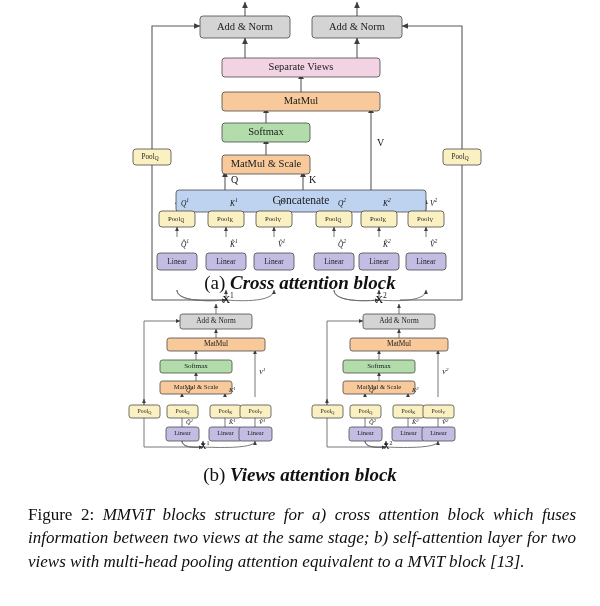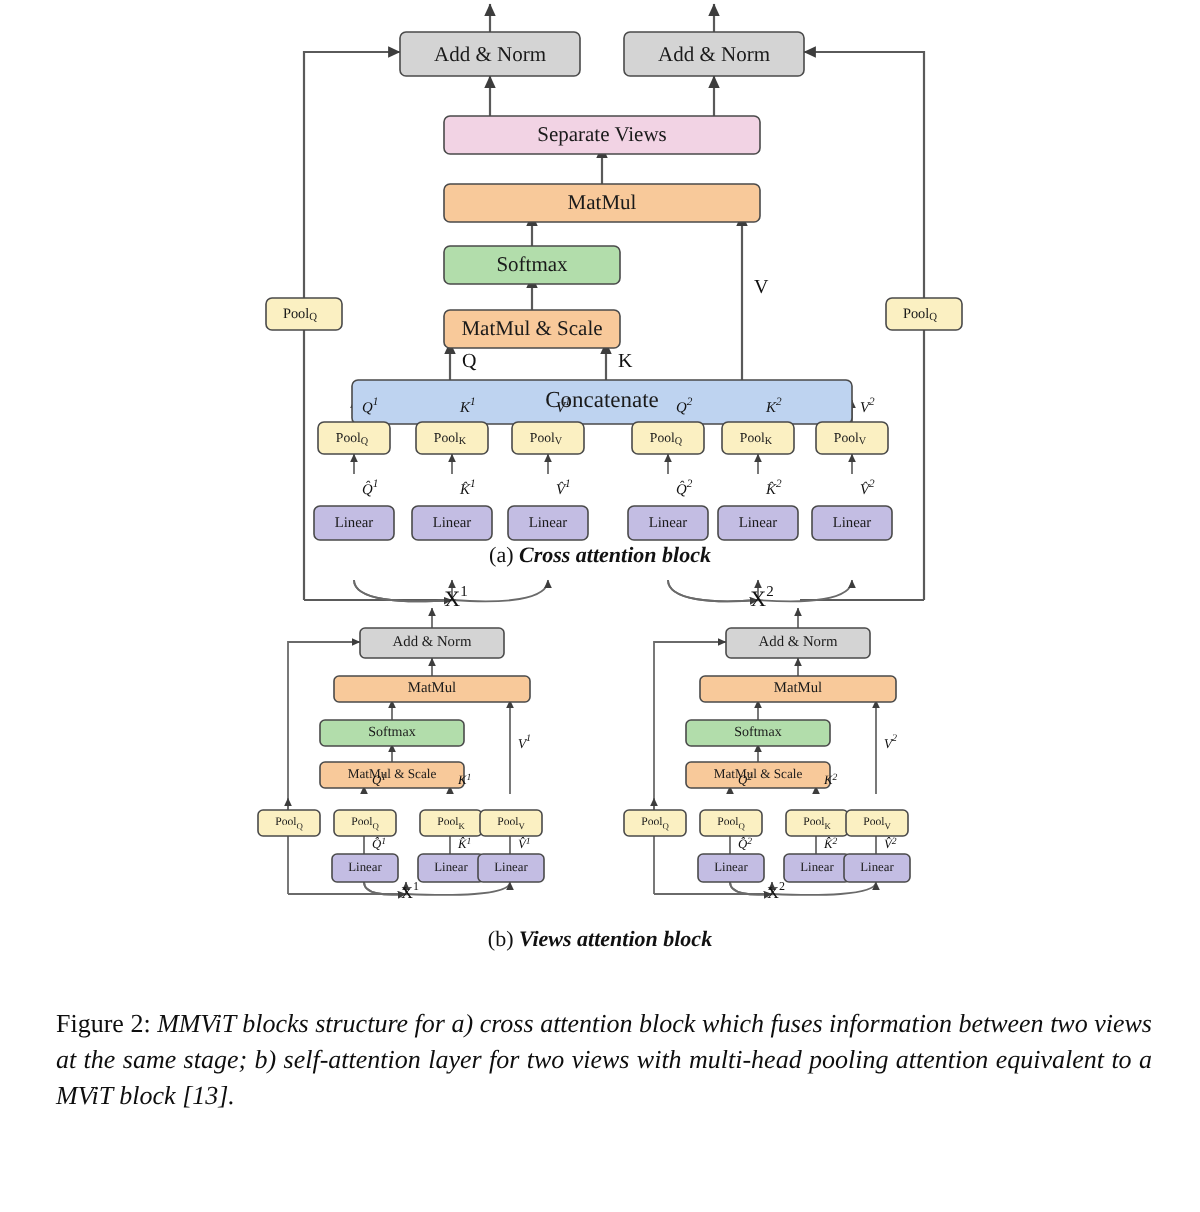--- a/index.html
+++ b/index.html
@@ -50,34 +50,34 @@
   .sig-label {
     font-family: "Liberation Serif", serif;
     fill: #111111;
     dominant-baseline: middle;
   }
   .subcaption {
     position: absolute;
     width: 600px;
     text-align: center;
     font-family: "Liberation Serif", serif;
-    font-size: 11px;
+    font-size: 19px;
     color: #111111;
   }
   .subcaption .lead { font-style: normal; }
   .subcaption .ital { font-style: italic; font-weight: 600; }
   #subcaption-a { top: 272px; }
   #subcaption-b { top: 464px; }
   #figure-caption {
     position: absolute;
     left: 28px;
     top: 503px;
     width: 548px;
     font-family: "Liberation Serif", serif;
-    font-size: 13px;
+    font-size: 17px;
     line-height: 1.37;
     color: #0e0e0e;
     text-align: justify;
   }
   #figure-caption .cap-num { font-style: normal; }
   #figure-caption .cap-text { font-style: italic; }
 </style>
 </head>
 <body>
 

